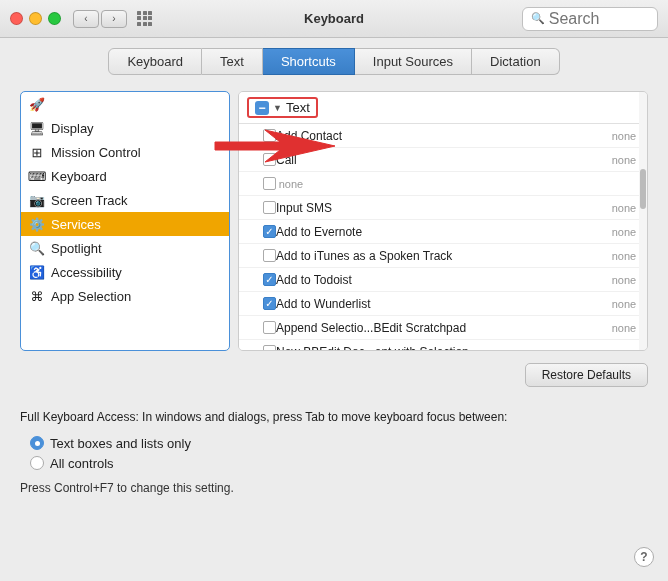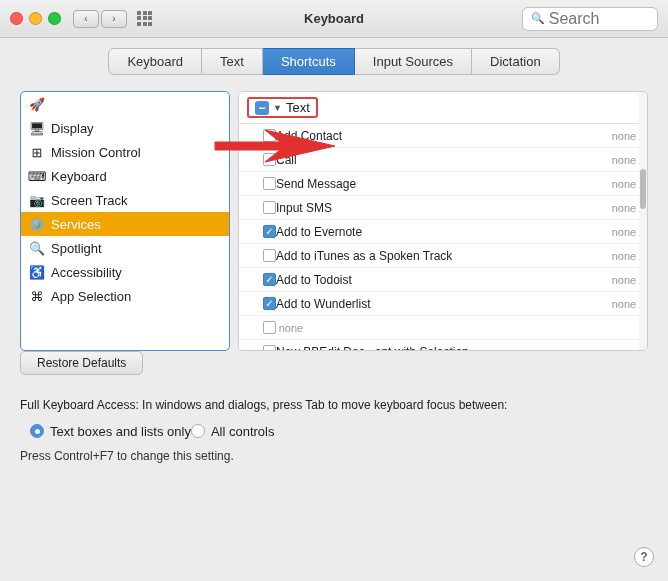--- a/index.html
+++ b/index.html
@@ -289,21 +289,22 @@
       width: 6px;
       height: 40px;
       background: #bbb;
       border-radius: 3px;
       left: 1px;
     }
 
     
     .restore-btn-row {
       display: flex;
-      margin-top: 0;
+      justify-content: flex-end;
+      margin-top: 12px;
     }
     .restore-btn {
       padding: 4px 16px;
       background: linear-gradient(to bottom, #f5f5f5, #e0e0e0);
       border: 1px solid #bbb;
       border-radius: 5px;
       font-size: 12px;
       cursor: pointer;
       color: #222;
     }
@@ -313,21 +314,22 @@
       padding: 12px 33px 0 20px;
     }
     .fka-text {
       font-size: 12px;
       color: #222;
       margin-bottom: 10px;
       line-height: 1.4;
     }
     .radio-group {
       display: flex;
-      flex-direction: row;
+      flex-direction: column;
+      gap: 5px;
       margin-left: 10px;
       margin-bottom: 10px;
     }
     .radio-item {
       display: flex;
       align-items: center;
       gap: 6px;
       font-size: 13px;
       cursor: pointer;
     }
@@ -484,21 +486,20 @@
         <span class="service-name">Add Contact</span>
         <span class="service-shortcut">none</span>
       </div>
       <div class="service-row">
         <div class="checkbox"></div>
         <span class="service-name">Call</span>
         <span class="service-shortcut">none</span>
       </div>
       <div class="service-row">
         <div class="checkbox"></div>
-        <span class="service-name">Send Message</span>
         <span class="service-shortcut">none</span>
       </div>
       <div class="service-row">
         <div class="checkbox"></div>
         <span class="service-name">Input SMS</span>
         <span class="service-shortcut">none</span>
       </div>
       <div class="service-row">
         <div class="checkbox checked"></div>
         <span class="service-name">Add to Evernote</span>
@@ -514,20 +515,21 @@
         <span class="service-name">Add to Todoist</span>
         <span class="service-shortcut">none</span>
       </div>
       <div class="service-row">
         <div class="checkbox checked"></div>
         <span class="service-name">Add to Wunderlist</span>
         <span class="service-shortcut">none</span>
       </div>
       <div class="service-row">
         <div class="checkbox"></div>
+        <span class="service-name">Append Selectio...BEdit Scratchpad</span>
         <span class="service-shortcut">none</span>
       </div>
       <div class="service-row">
         <div class="checkbox"></div>
         <span class="service-name">New BBEdit Doc...ent with Selection</span>
         <span class="service-shortcut">none</span>
       </div>
       <div class="scrollbar-track">
         <div class="scrollbar-thumb"></div>
       </div>

